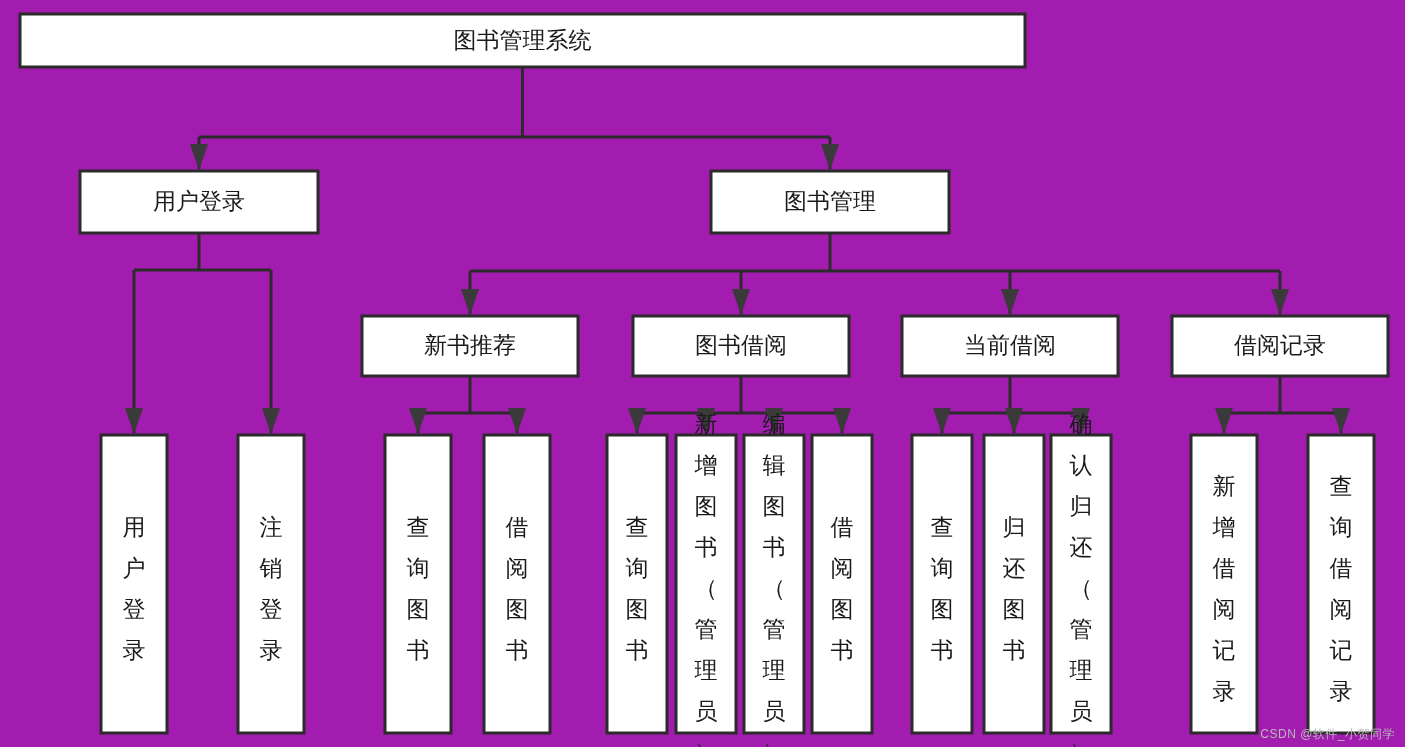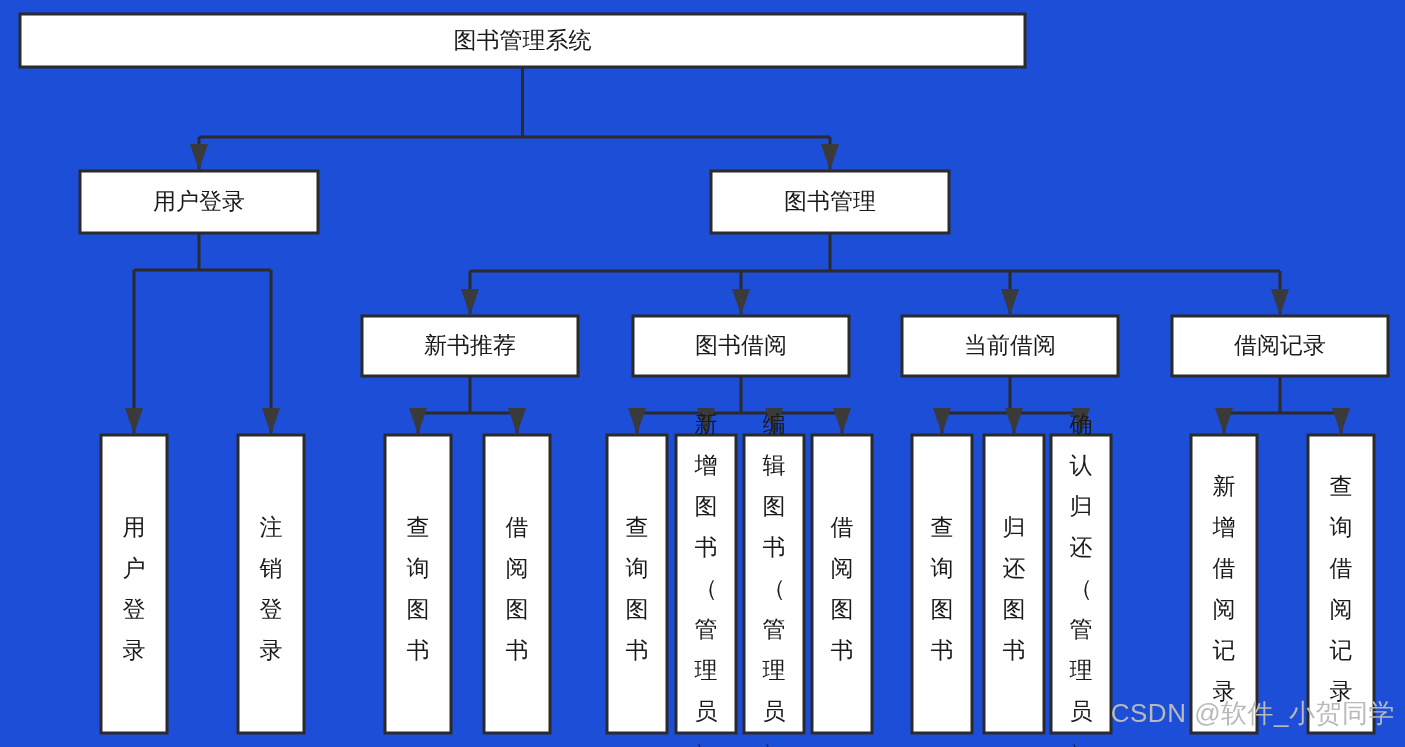--- a/index.html
+++ b/index.html
@@ -11,21 +11,21 @@
     width: 1405px;
     height: 747px;
     font-family: "Liberation Sans", "DejaVu Sans", sans-serif;
     overflow: hidden;
     position: relative;
   }
   #diagram-root {
     position: relative;
     width: 1405px;
     height: 747px;
-    background: #1d4ed8;
+    background: #a21caf;
   }
   svg.flow {
     position: absolute;
     top: 0;
     left: 0;
     width: 1405px;
     height: 747px;
     display: block;
   }
   .box-rect {
@@ -52,23 +52,23 @@
   }
   .node-label-v {
     font-family: "Liberation Sans", "DejaVu Sans", sans-serif;
     font-size: 23px;
     fill: #1a1a1a;
     text-anchor: middle;
   }
   .watermark-text {
     position: absolute;
     right: 10px;
-    bottom: 16px;
-    font-family: "Liberation Sans", "DejaVu Sans", sans-serif;
-    font-size: 26px;
+    bottom: 4px;
+    font-family: "Liberation Sans", "DejaVu Sans", sans-serif;
+    font-size: 12px;
     color: #b9b9b9;
     white-space: nowrap;
     letter-spacing: 0.5px;
     margin-top: 24px;
   }
 </style>
 </head>
 <body>
 
 <div id="diagram-root">

